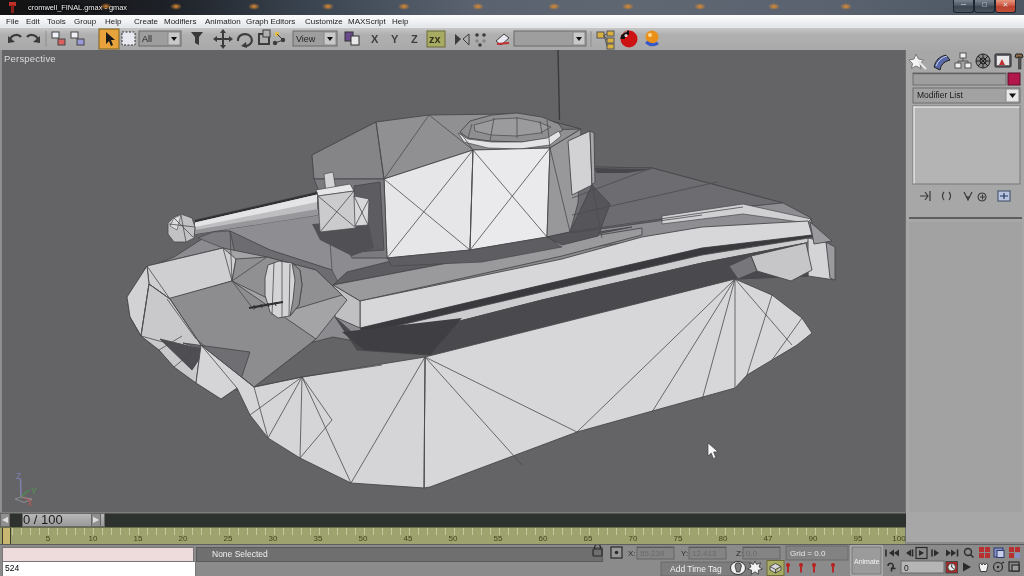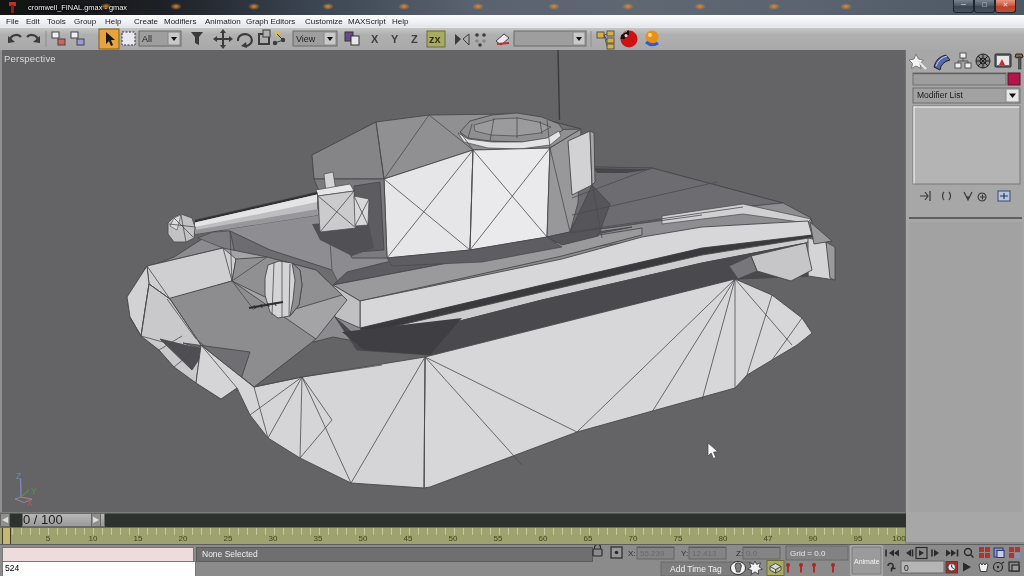--- a/index.html
+++ b/index.html
@@ -37,21 +37,21 @@
   #trackbar{position:absolute;left:0;top:527px;width:905px;height:17px;background:#9da26f;
      border-top:1px solid #6b6f4d;box-sizing:border-box;}
   #ticks{position:absolute;left:3px;top:0;width:900px;height:7px;
      background:repeating-linear-gradient(to right,#c3c79b 0,#c3c79b 1px,transparent 1px,transparent 9.02px);}
   .tnum{position:absolute;top:6px;font-size:8px;color:#43471f;transform:translateX(-50%);}
   #frame0{position:absolute;left:2px;top:0;width:7px;height:17px;background:#c9b670;border-left:1px solid #3c3c28;border-right:1px solid #3c3c28;}
   
   #statusarea{position:absolute;left:0;top:544px;width:1024px;height:32px;background:#8b8b8b;border-top:1px solid #5e5e5e;}
   #pinkfield{position:absolute;left:2px;top:2px;width:190px;height:13px;background:#eedcdc;border:1px solid #777;}
   #whitefield{position:absolute;left:2px;top:16px;width:190px;height:14px;background:#fff;border:1px solid #777;font-size:8.5px;color:#000;padding-left:2px;line-height:13px;}
-  #prompt1{position:absolute;left:196px;top:2px;width:390px;height:13px;background:#6f6f6f;border:1px solid #5a5a5a;color:#f0f0f0;font-size:8.5px;line-height:13px;padding-left:5px;}
+  #prompt1{position:absolute;left:196px;top:2px;width:390px;height:13px;background:#6f6f6f;border:1px solid #5a5a5a;color:#f0f0f0;font-size:8.5px;line-height:13px;padding-left:15px;}
   #prompt2{position:absolute;left:196px;top:16px;width:465px;height:14px;background:#6f6f6f;border:1px solid #5a5a5a;color:#f0f0f0;font-size:8.5px;line-height:14px;padding-left:5px;}
 </style>
 </head>
 <body>
 <div id="app">
   <div id="titlebar">
     <div class="blob" style="left:100px"></div>
       <div class="blob" style="left:170px"></div>
     <div class="blob" style="left:248px"></div>
       <div class="blob" style="left:322px"></div>

